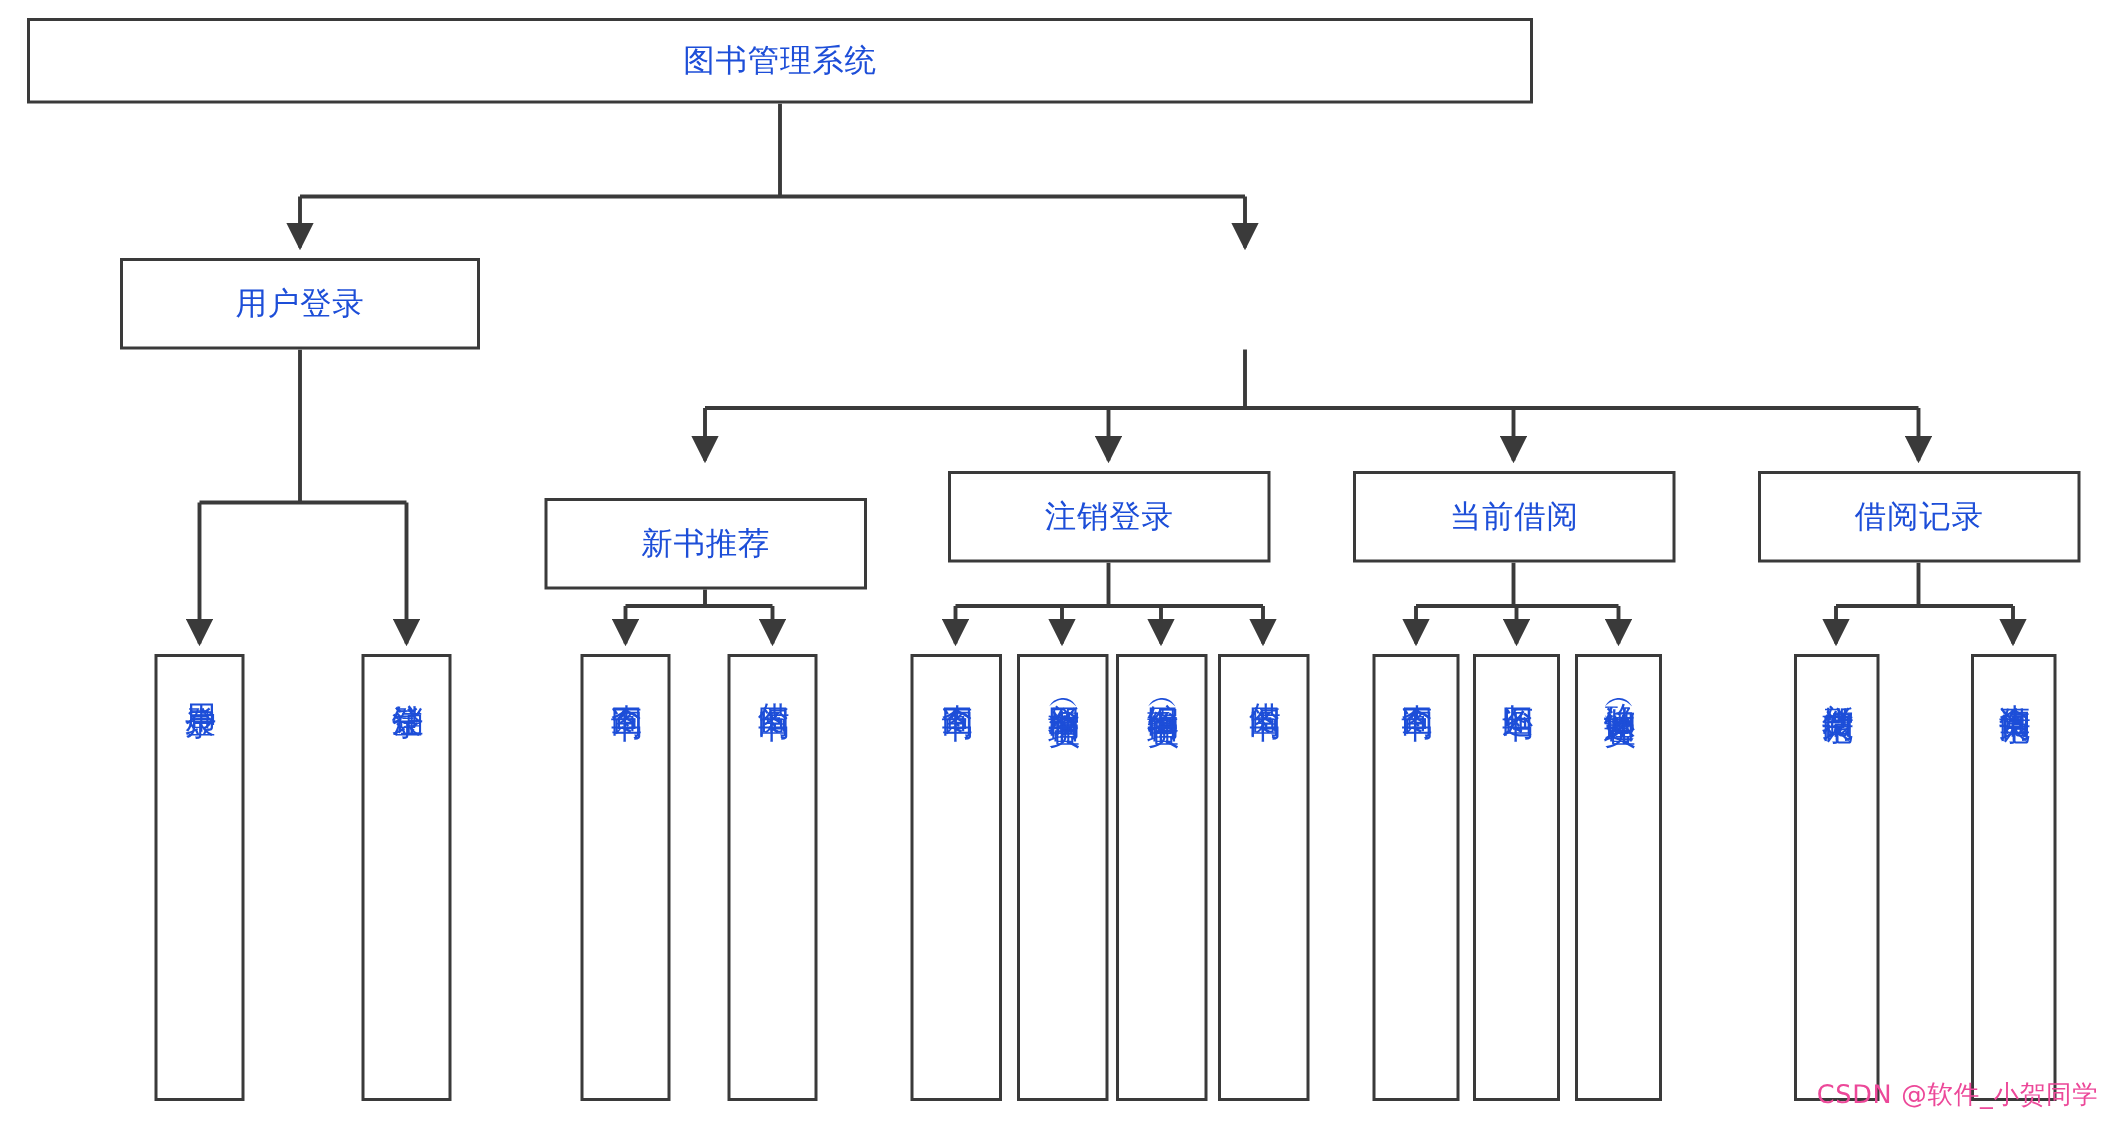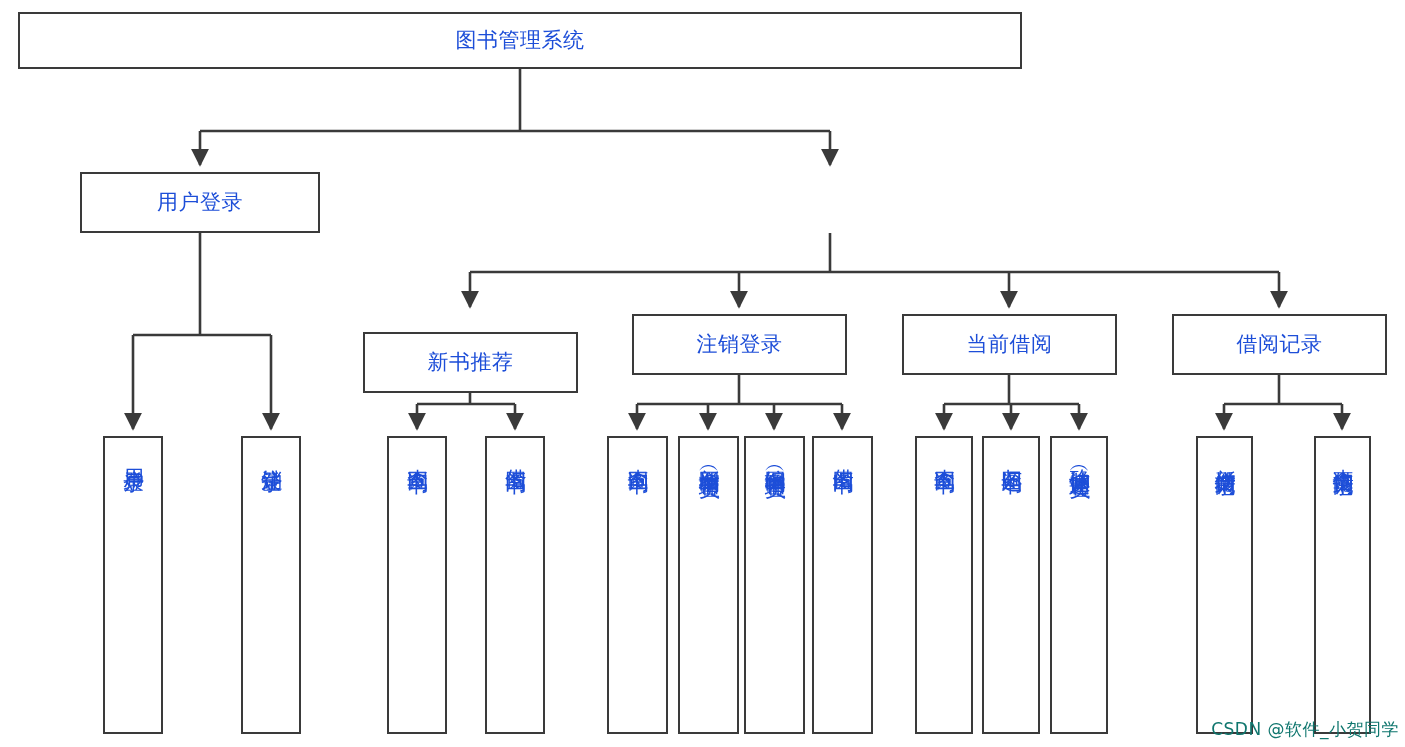--- a/index.html
+++ b/index.html
@@ -52,21 +52,21 @@
     top: 0;
     width: 1405px;
     height: 747px;
     pointer-events: none;
   }
   .watermark {
     position: absolute;
     right: 6px;
     bottom: 6px;
     font-size: 17px;
-    color: #0f766e;
+    color: #ec4899;
     white-space: nowrap;
     letter-spacing: 0.5px;
   }
 </style>
 </head>
 <body>
 
 <div id="canvas">
 
   <svg class="edges" viewBox="0 0 1405 747">

